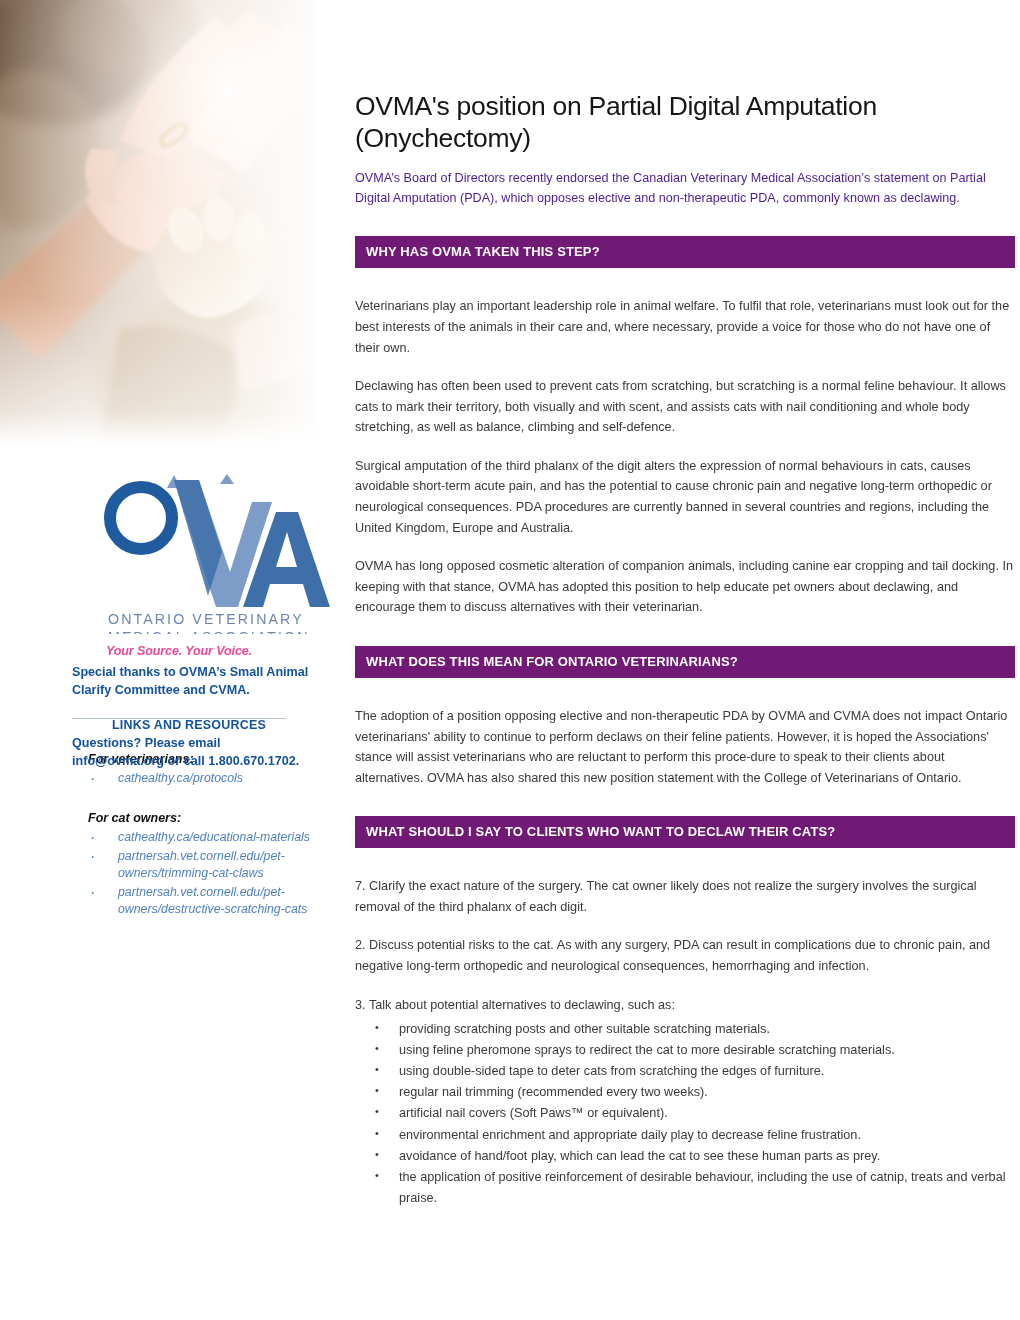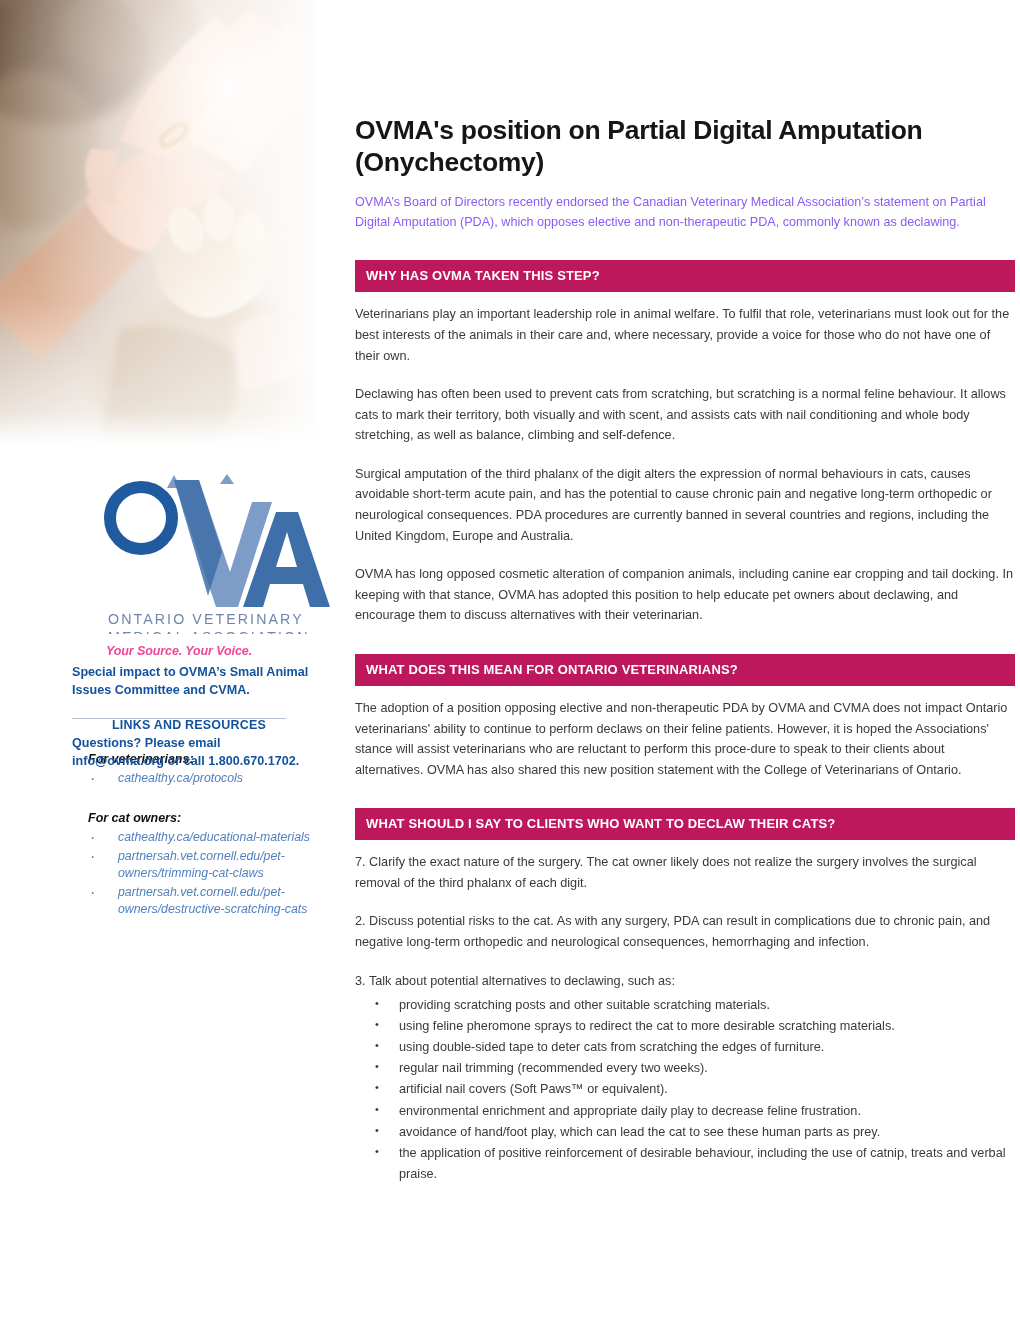--- a/index.html
+++ b/index.html
@@ -118,52 +118,52 @@
 
   
   .main {
     position: absolute;
     left: 355px;
     top: 0;
     width: 660px;
   }
 
   .doc-title {
-    margin-top: 114px;
+    margin-top: 90px;
     font-size: 26.5px;
-    font-weight: bold;
+    font-weight: normal;
     color: #161616;
     line-height: 1.22;
     letter-spacing: -0.3px;
   }
 
   .intro {
     margin-top: 14px;
     font-size: 12.6px;
-    color: #8b5cf6;
+    color: #4c1d95;
     line-height: 1.58;
   }
 
   .band {
-    background: #be185d;
+    background: #701a75;
     color: #ffffff;
     font-size: 13px;
     font-weight: bold;
     letter-spacing: 0.15px;
     padding: 8px 11px 9px 11px;
     margin-top: 28px;
   }
 
   p.body {
     margin-top: 18px;
     font-size: 12.7px;
     color: #3a3a3a;
     line-height: 1.62;
   }
-  p.body.first-after-band { margin-top: 12px; }
+  p.body.first-after-band { margin-top: 28px; }
 
   ul.alt-list {
     list-style: none;
     margin-top: 4px;
   }
   ul.alt-list li {
     position: relative;
     padding-left: 44px;
     font-size: 12.7px;
     color: #3a3a3a;
@@ -320,21 +320,21 @@
       <div class="links-subhead spaced">For cat owners:</div>
       <ul class="link-list">
         <li>cathealthy.ca/educational-materials</li>
         <li>partnersah.vet.cornell.edu/pet-owners/trimming-cat-claws</li>
         <li>partnersah.vet.cornell.edu/pet-owners/destructive-scratching-cats</li>
       </ul>
     </div>
   </div>
 
   <div class="thanks-block">
-    <div class="thanks-text">Special impact to OVMA’s Small Animal Issues Committee and CVMA.</div>
+    <div class="thanks-text">Special thanks to OVMA’s Small Animal Clarify Committee and CVMA.</div>
     <div class="divider"></div>
     <div class="questions-text">Questions? Please email info@ovma.org or call 1.800.670.1702.</div>
   </div>
 
   <div class="main">
 
     <h1 class="doc-title">OVMA's position on Partial Digital Amputation (Onychectomy)</h1>
     <p class="intro">OVMA’s Board of Directors recently endorsed the Canadian Veterinary Medical Association’s statement on Partial Digital Amputation (PDA), which opposes elective and non-therapeutic PDA, commonly known as declawing.</p>
 
     <div class="band">WHY HAS OVMA TAKEN THIS STEP?</div>

